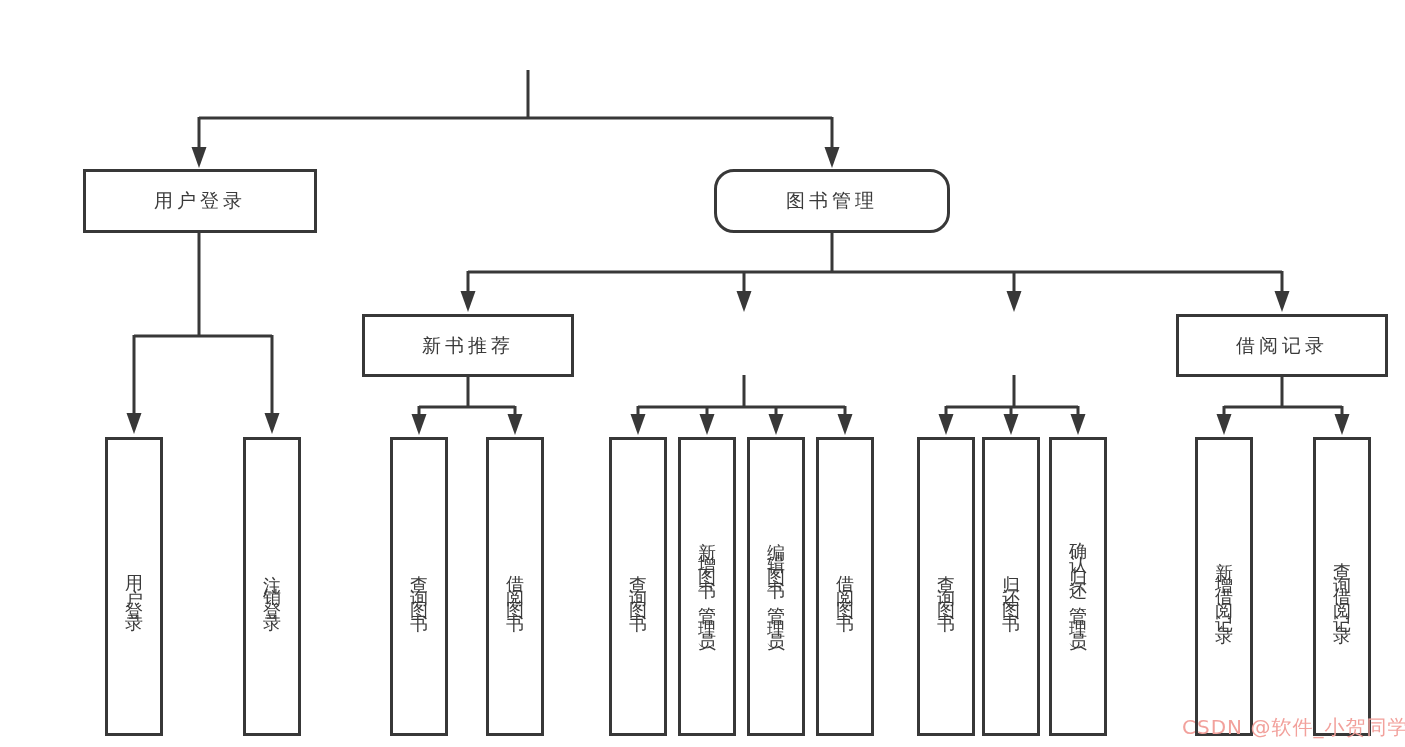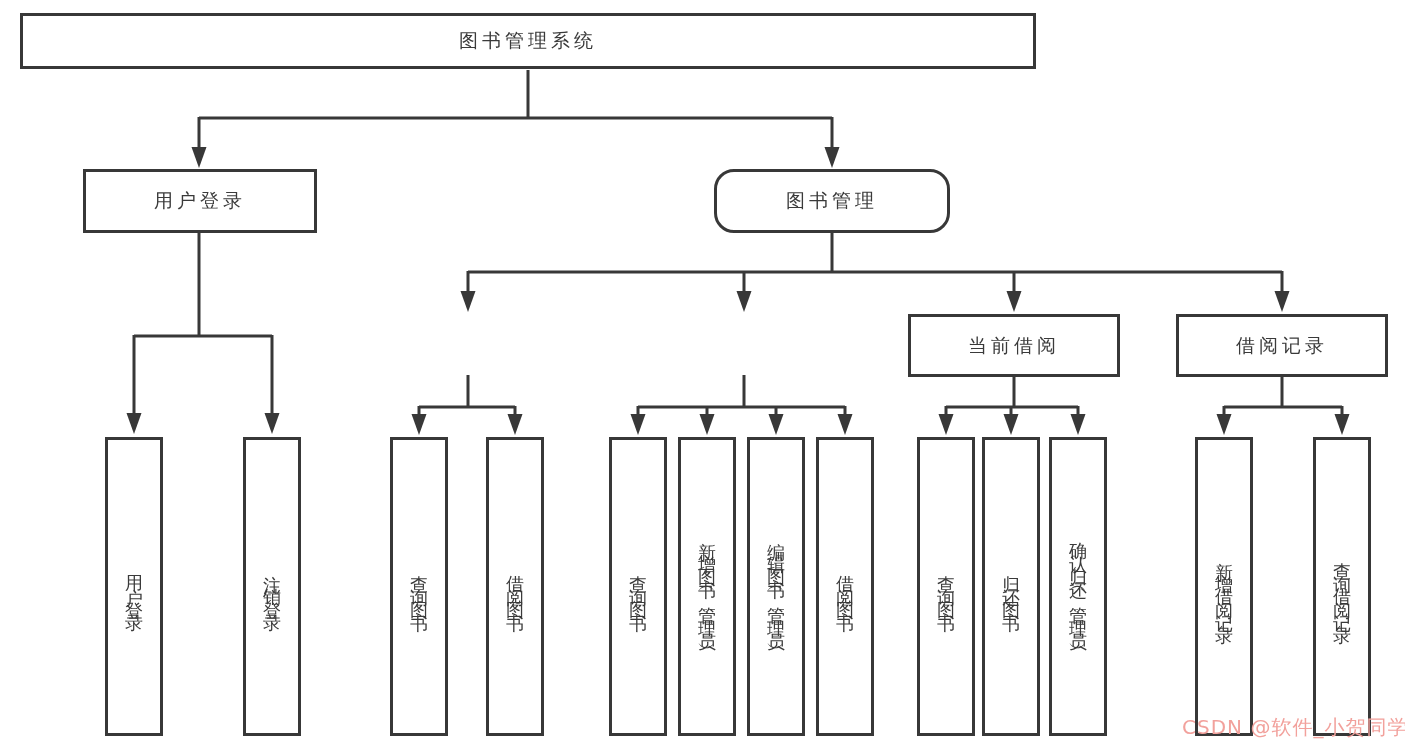--- a/index.html
+++ b/index.html
@@ -66,33 +66,30 @@
       <polygon points="768.5,414 783.5,414 776,435"></polygon>
       <polygon points="837.5,414 852.5,414 845,435"></polygon>
       <polygon points="938.5,414 953.5,414 946,435"></polygon>
       <polygon points="1003.5,414 1018.5,414 1011,435"></polygon>
       <polygon points="1070.5,414 1085.5,414 1078,435"></polygon>
       <polygon points="1216.5,414 1231.5,414 1224,435"></polygon>
       <polygon points="1334.5,414 1349.5,414 1342,435"></polygon>
     </g>
   </svg>
 
-  <div class="hnode" style="left:20px;top:13px;width:1016px;height:56px;">
-    <span>图书管理系统</span>
-  </div>
 
   <div class="hnode" style="left:83px;top:169px;width:234px;height:64px;">
     <span>用户登录</span>
   </div>
   <div class="hnode" style="left:714px;top:169px;width:236px;height:64px;border-radius:20px;">
     <span>图书管理</span>
   </div>
 
-  <div class="hnode" style="left:908px;top:314px;width:212px;height:63px;">
-    <span>当前借阅</span>
+  <div class="hnode" style="left:362px;top:314px;width:212px;height:63px;">
+    <span>新书推荐</span>
   </div>
   <div class="hnode" style="left:1176px;top:314px;width:212px;height:63px;">
     <span>借阅记录</span>
   </div>
 
   <div class="vnode" style="left:105px;">
     <span class="vtext">用户登录</span>
   </div>
   <div class="vnode" style="left:243px;">
     <span class="vtext">注销登录</span>

